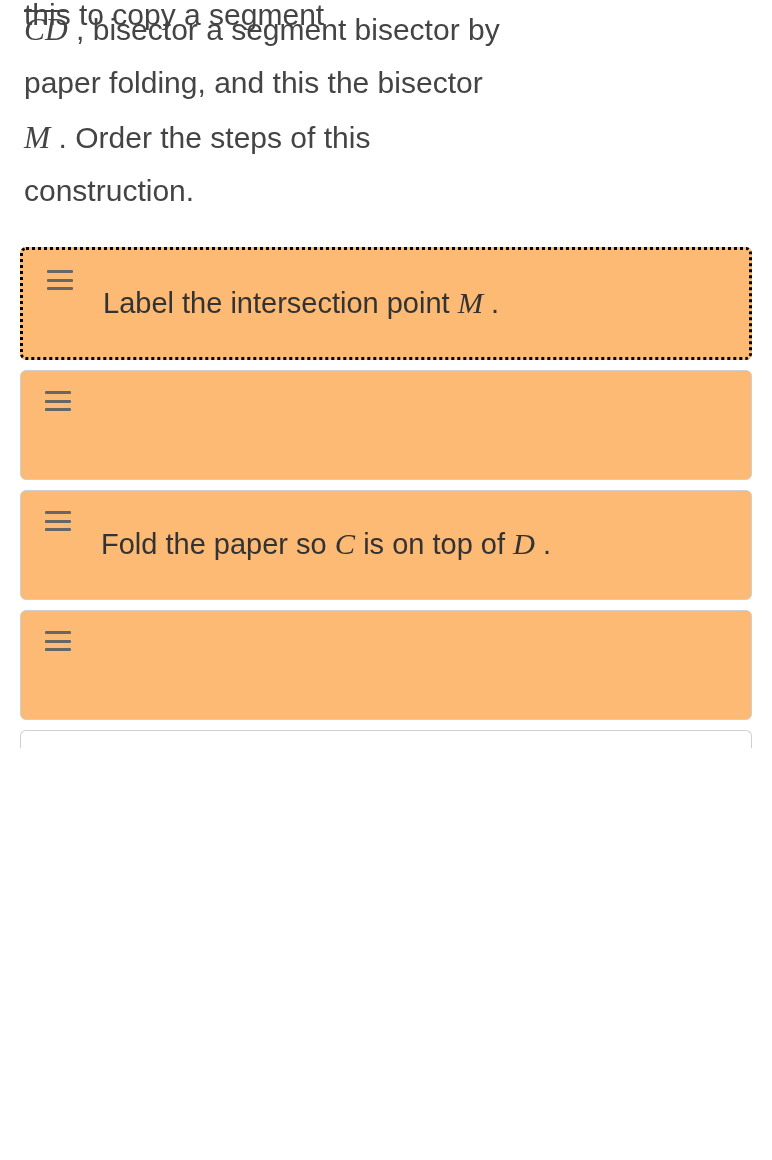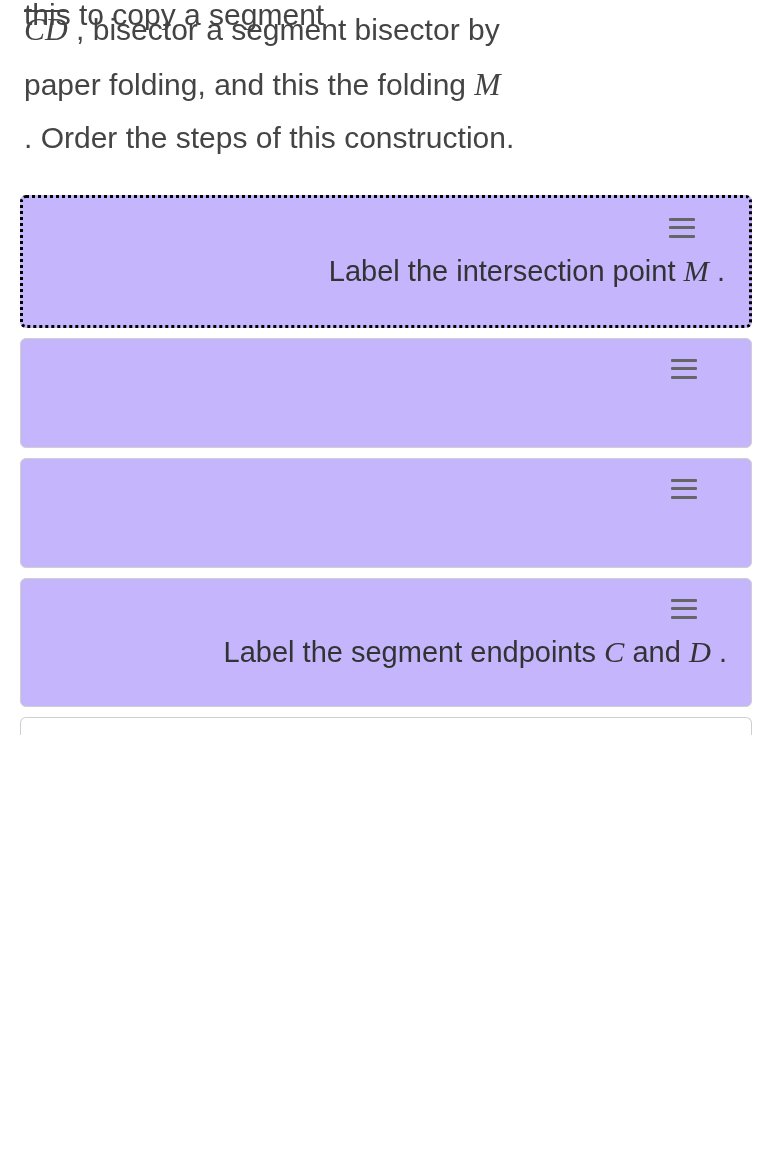--- a/index.html
+++ b/index.html
@@ -35,28 +35,27 @@
     padding: 0 24px;
     margin-bottom: -28px;
     white-space: nowrap;
     overflow: hidden;
   }
   .items-container {
     padding: 0 20px;
   }
   .drag-item {
     display: flex;
-    align-items: flex-end;
+    align-items: flex-start;
     border: 1px solid #cfcfcf;
     border-radius: 6px;
     margin-bottom: 10px;
     padding: 20px 24px 20px 14px;
-    background: #c4b5fd;
+    background: #fdba74;
     min-height: 110px;
-    flex-direction: column;
   }
   .drag-item.selected {
     border: 3px dotted #000;
   }
   .drag-handle {
     flex: 0 0 auto;
     width: 26px;
     height: 20px;
     display: flex;
     flex-direction: column;
@@ -88,21 +87,21 @@
 </style>
 </head>
 <body>
 
 <div class="partial-top">this to copy a segment</div>
 
 <div class="question-text">
   <span class="math-it overline">CD</span><span> , bisector a</span>
   <span>segment bisector by paper</span>
   <span>folding, and this the</span>
-  <span>folding </span><span class="math-it">M</span><span> . Order the</span>
+  <span>bisector </span><span class="math-it">M</span><span> . Order the</span>
   <span>steps of this construction.</span>
 </div>
 
 <div class="items-container" id="items-container">
     <div class="drag-item selected">
       <div class="drag-handle">
         <span></span>
         <span></span>
         <span></span>
       </div>
@@ -114,24 +113,24 @@
         <span></span>
         <span></span>
       </div>
     </div>
     <div class="drag-item">
       <div class="drag-handle">
         <span></span>
         <span></span>
         <span></span>
       </div>
+      <div class="item-text">Fold the paper so <span class="math-it">C</span>  is on top of <span class="math-it">D</span> .</div>
     </div>
     <div class="drag-item">
       <div class="drag-handle">
         <span></span>
         <span></span>
         <span></span>
       </div>
-      <div class="item-text">Label the segment endpoints  <span class="math-it">C</span>  and  <span class="math-it">D</span> .</div>
     </div>
   </div>
 
 <div class="partial-bottom"></div>
 
 </body></html>

